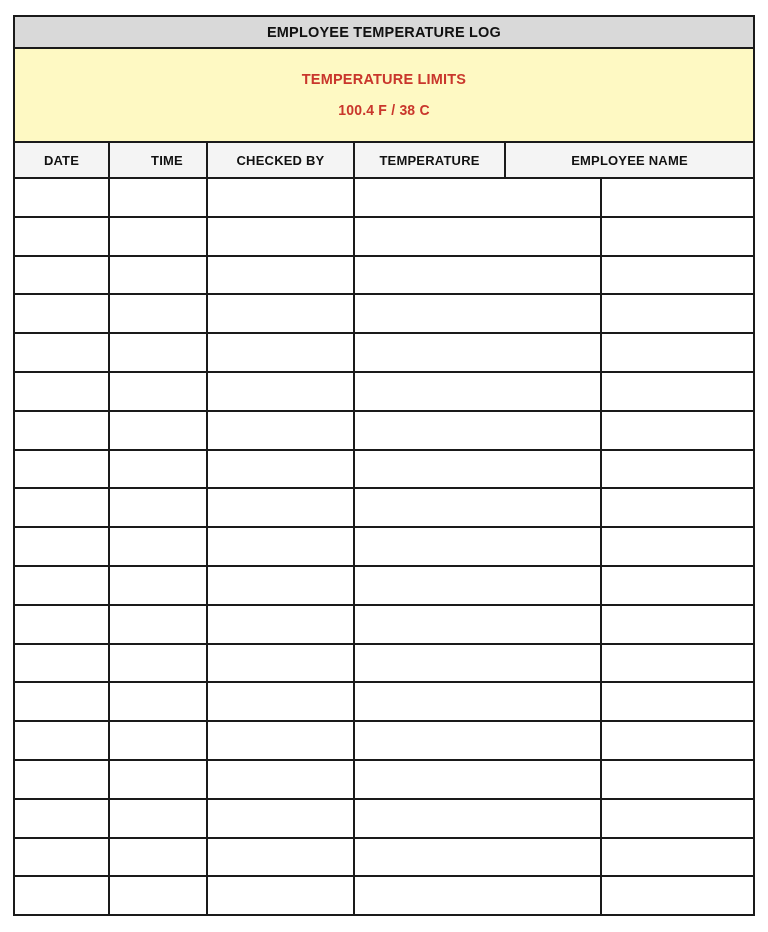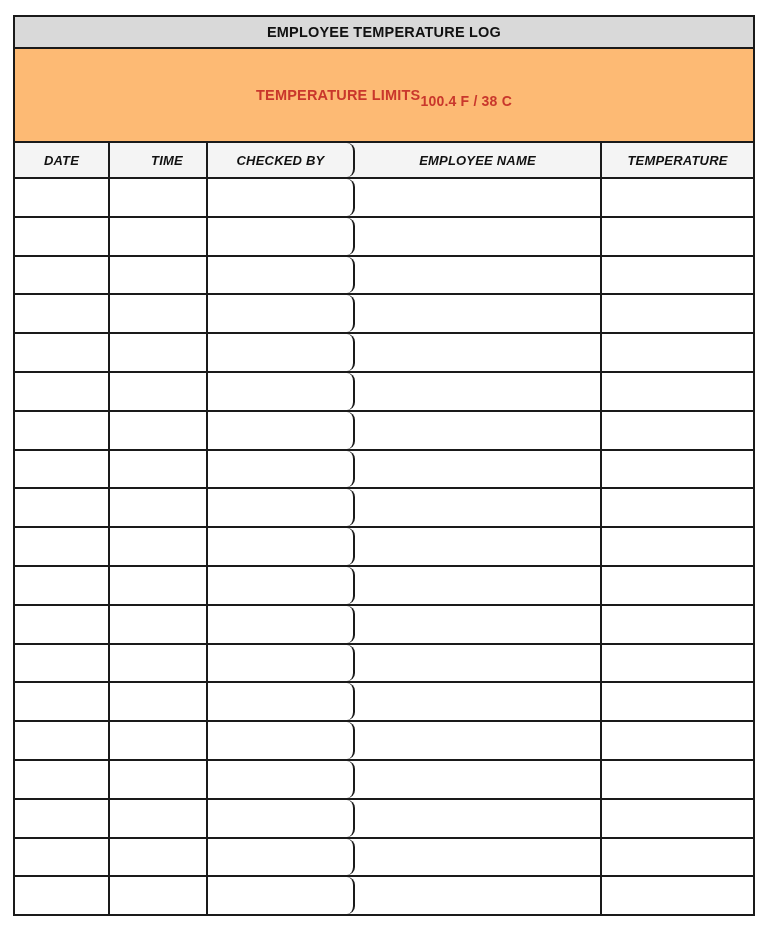--- a/index.html
+++ b/index.html
@@ -49,23 +49,24 @@
     font-size: 14.5px;
     font-weight: bold;
     letter-spacing: 0.2px;
     color: #111111;
     text-align: center;
   }
 
   
   .limits-block {
     flex: 0 0 94px;
-    background: #fdba74;
+    background: #fef9c3;
     border-bottom: 2px solid #1a1a1a;
     display: flex;
+    flex-direction: column;
     align-items: center;
     justify-content: center;
     box-sizing: border-box;
   }
   .limits-line {
     color: #c9372c;
     font-weight: bold;
     text-align: center;
     line-height: 1.25;
   }
@@ -78,21 +79,20 @@
     display: flex;
     flex-direction: column;
     min-height: 0;
   }
 
   .grid-row {
     display: flex;
     box-sizing: border-box;
     border-bottom: 2px solid #1a1a1a;
     min-height: 0;
-    font-style: italic;
   }
   .grid-row:last-child {
     border-bottom: none;
   }
 
   .header-row {
     flex: 0 0 36px;
     background: #f4f4f4;
   }
   .data-row {
@@ -106,21 +106,21 @@
     align-items: center;
     justify-content: center;
     overflow: hidden;
   }
   .cell:last-child {
     border-right: none;
   }
 
   .col-date  { flex: 0 0 95px; }
   .col-time  { flex: 0 0 98px; padding-left: 18px; }
-  .col-check { flex: 0 0 147px; border-radius: 8px; }
+  .col-check { flex: 0 0 147px; }
   .col-name  { flex: 0 0 247px; }
   .col-temp  { flex: 1 1 auto; }
 
   .header-cell {
     font-size: 13px;
     font-weight: bold;
     color: #111111;
     letter-spacing: 0.2px;
     text-align: center;
   }
@@ -139,22 +139,22 @@
       <div class="limits-line limits-line-1">TEMPERATURE LIMITS</div>
       <div class="limits-line limits-line-2">100.4 F / 38 C</div>
     </div>
 
     <div class="grid">
 
       <div class="grid-row header-row">
         <div class="cell col-date header-cell">DATE</div>
         <div class="cell col-time header-cell">TIME</div>
         <div class="cell col-check header-cell">CHECKED BY</div>
+        <div class="cell col-temp header-cell">TEMPERATURE</div>
         <div class="cell col-name header-cell">EMPLOYEE NAME</div>
-        <div class="cell col-temp header-cell">TEMPERATURE</div>
       </div>
 
       <div id="rows-host" style="display:contents;"><div class="grid-row data-row">
             <div class="cell col-date"></div>
             <div class="cell col-time"></div>
             <div class="cell col-check"></div>
             <div class="cell col-name"></div>
             <div class="cell col-temp"></div>
           </div><div class="grid-row data-row">
             <div class="cell col-date"></div>

